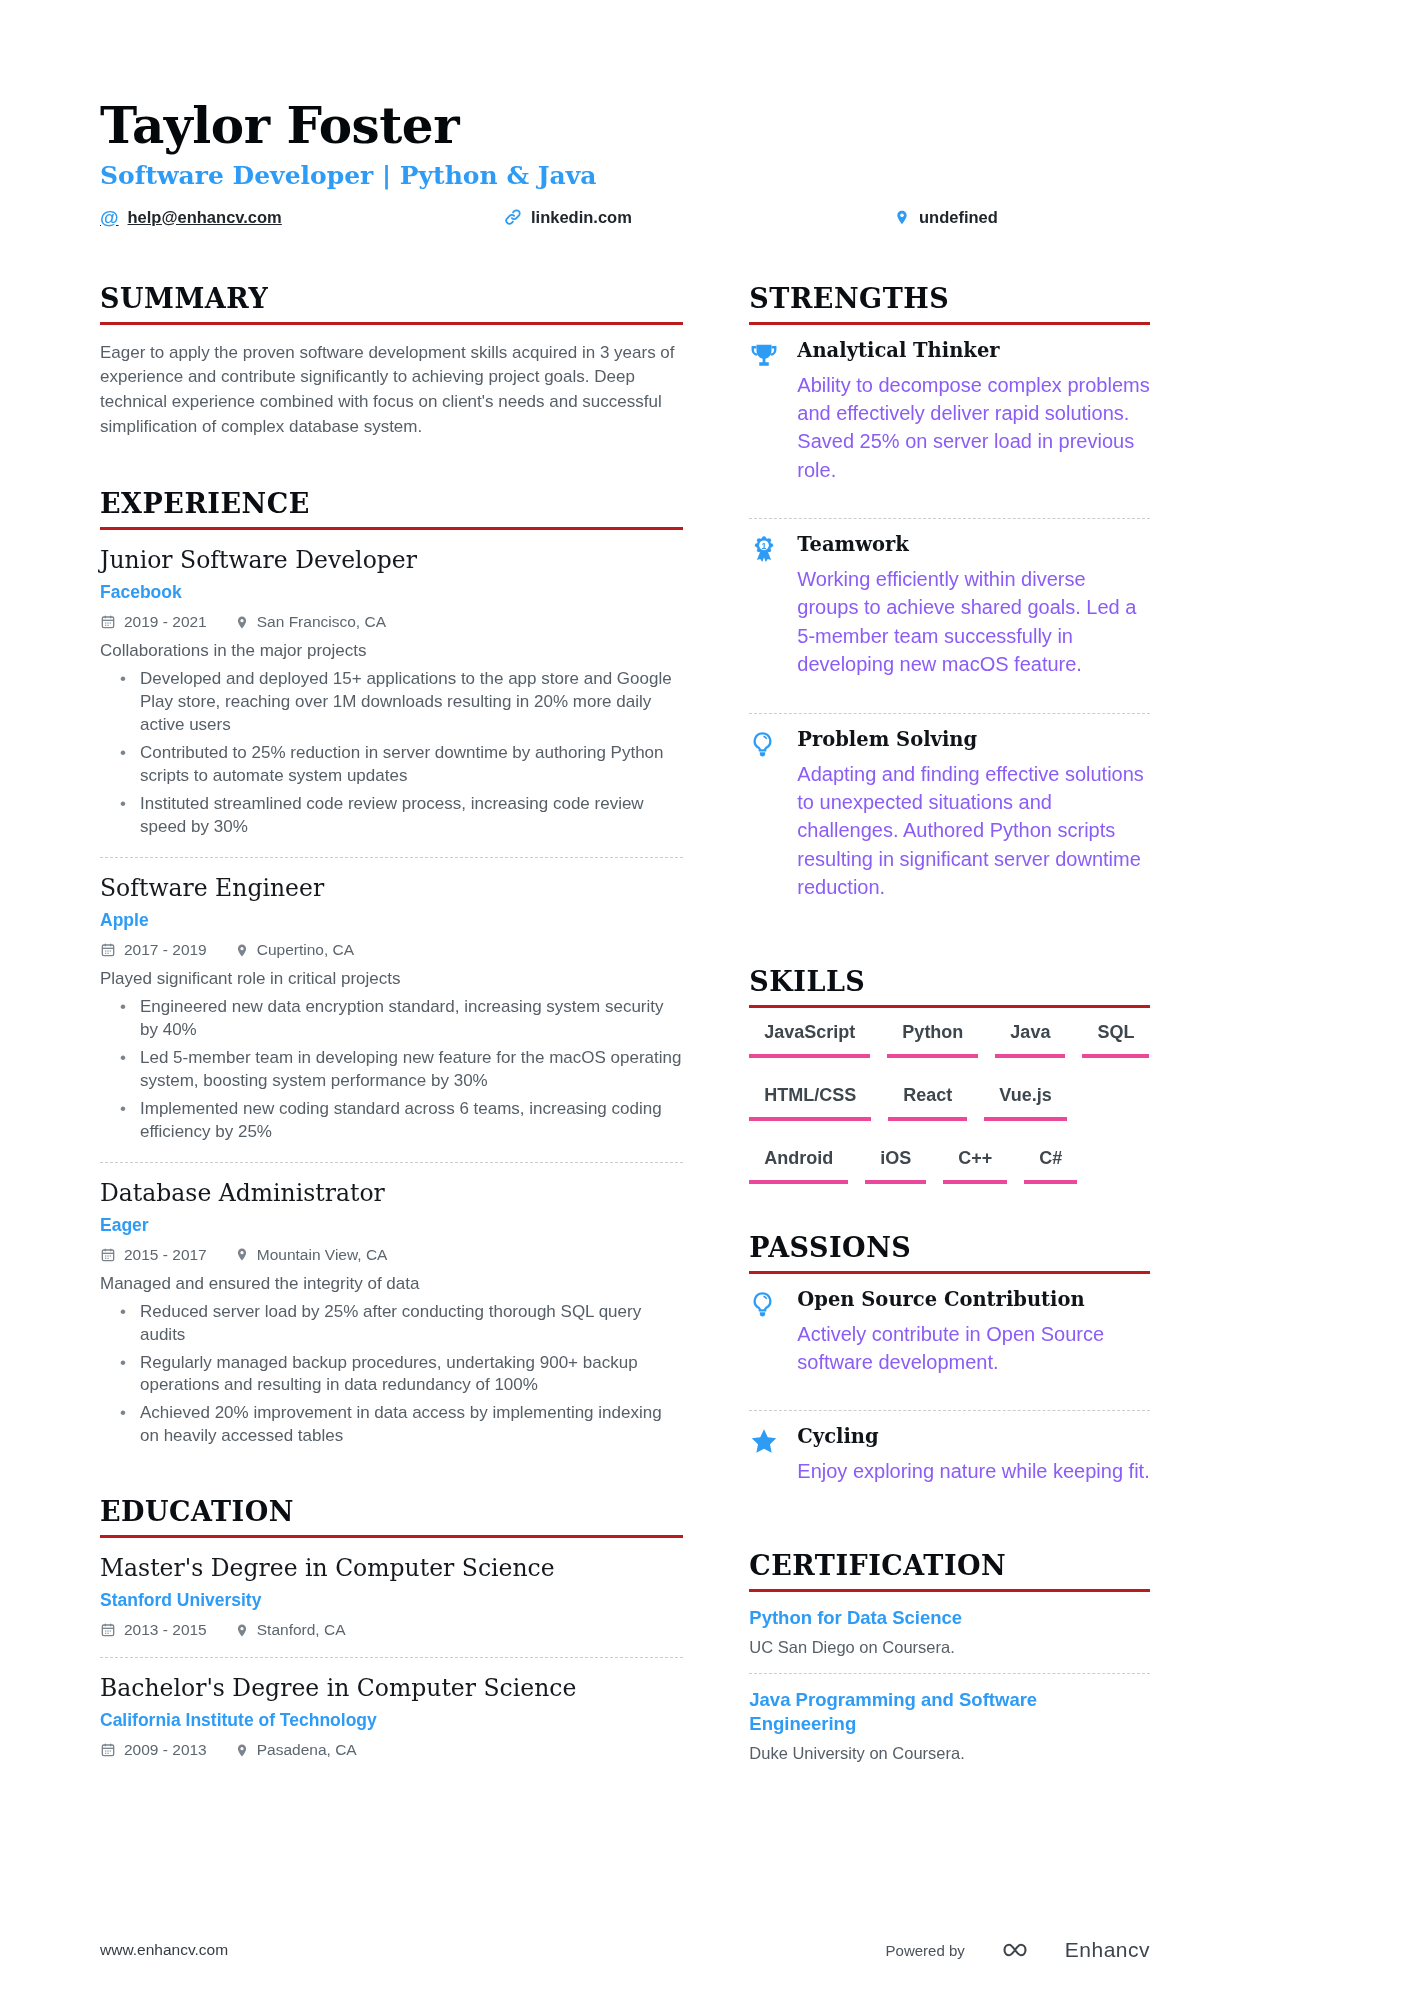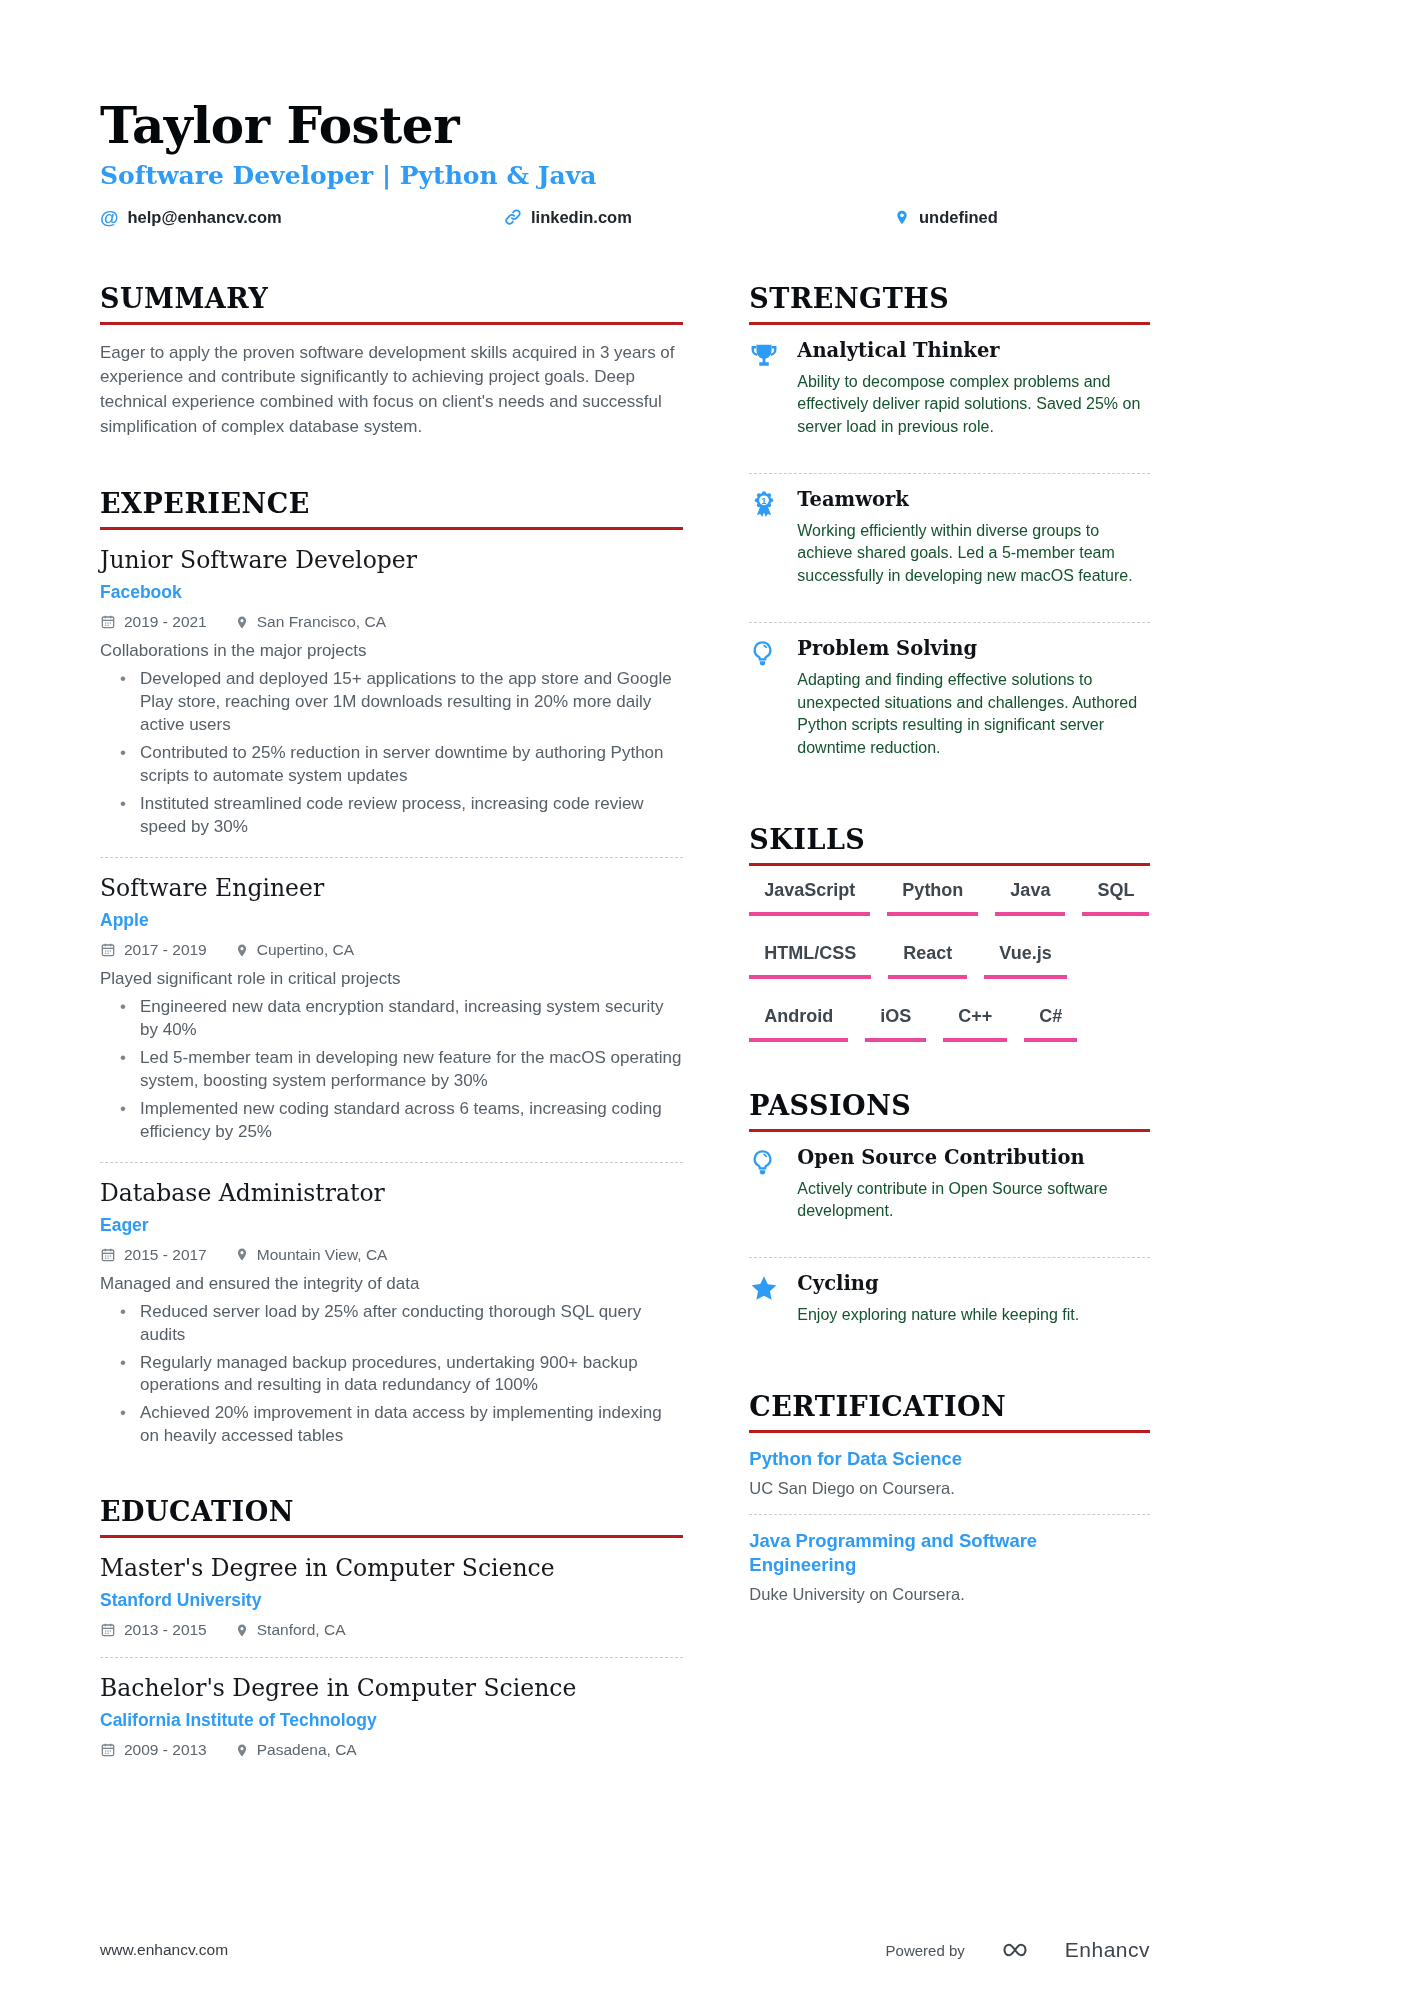--- a/index.html
+++ b/index.html
@@ -6,21 +6,21 @@
   html,body { background:#ffffff; }
   body { font-family:"Liberation Sans","DejaVu Sans",sans-serif; }
   .page { position:relative; width:1230px; height:1995px; background:#fff; overflow:hidden;margin-top:35px; }
 
   
   .header { padding:62px 80px 0 100px; }
   .name { font-family:"DejaVu Serif","Liberation Serif",serif; font-weight:700; font-size:50px; line-height:1.15; color:#05080b; letter-spacing:-0.5px; }
   .headline { margin-top:6px; font-family:"DejaVu Serif","Liberation Serif",serif; font-weight:700; font-size:25px; color:#2e9bf5; }
   .contact { display:flex; margin-top:18px; align-items:center; }
   .contact-item { display:flex; align-items:center; gap:9px; font-size:16.5px; font-weight:700; color:#20262c; }
-  .contact-item.c1 { width:404px; }
+  .contact-item.c1 { width:404px;text-decoration:underline; }
   .contact-item.c2 { width:390px; }
   .at-glyph::before { content:"@"; }
   .at-glyph { color:#2e9bf5; font-weight:700; font-size:19px; line-height:1; }
   .icon { display:inline-flex; flex:none; }
 
   
   .content { display:flex; padding:0 80px 0 100px; gap:66px; margin-top:56px; }
   .col-left { width:690px; }
   .col-right { width:474px; }
 
@@ -39,21 +39,21 @@
   .entry-summary { margin-top:10px; font-size:17px; color:#565f67; }
   ul.bullets { margin-top:7px; list-style:none; }
   ul.bullets li { position:relative; padding-left:40px; margin-top:5px; font-size:17px; line-height:1.35; color:#565f67; max-width:680px; }
   ul.bullets li::before { content:"•"; position:absolute; left:20px; top:0; color:#7b848c; }
   .dashed-sep { border-top:1px dashed #c9cdd2; margin-top:18px; }
 
   
   .rc-item { display:flex; gap:17px; padding:14px 0 16px; }
   .rc-icon { width:31px; flex:none; padding-top:2px; }
   .rc-title { font-family:"DejaVu Serif","Liberation Serif",serif; font-weight:700; font-size:19.5px; color:#101418; }
-  .rc-desc { margin-top:9px; font-size:16px; line-height:1.42; color:#14532d; }
+  .rc-desc { margin-top:9px; font-size:20px; line-height:1.42; color:#8b5cf6; }
 
   
   .skills-row { display:flex; column-gap:17px; margin-top:27px; }
   .skills-row.first { margin-top:14px; }
   .skill { font-size:18px; font-weight:700; color:#3f474e; padding:0 15px 11px; border-bottom:4px solid #ec4899; }
 
   
   .cert { padding:14px 0 16px; }
   .cert-title { font-size:18.5px; font-weight:700; color:#2e9bf5; line-height:1.3; max-width:380px; }
   .cert-issuer { margin-top:8px; font-size:16.5px; color:#565f67; }

